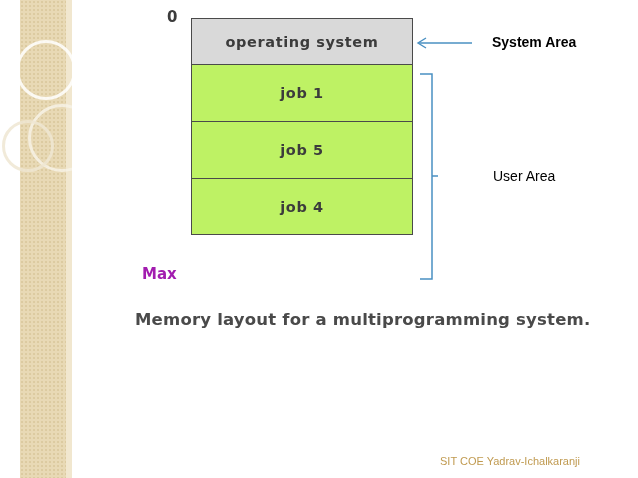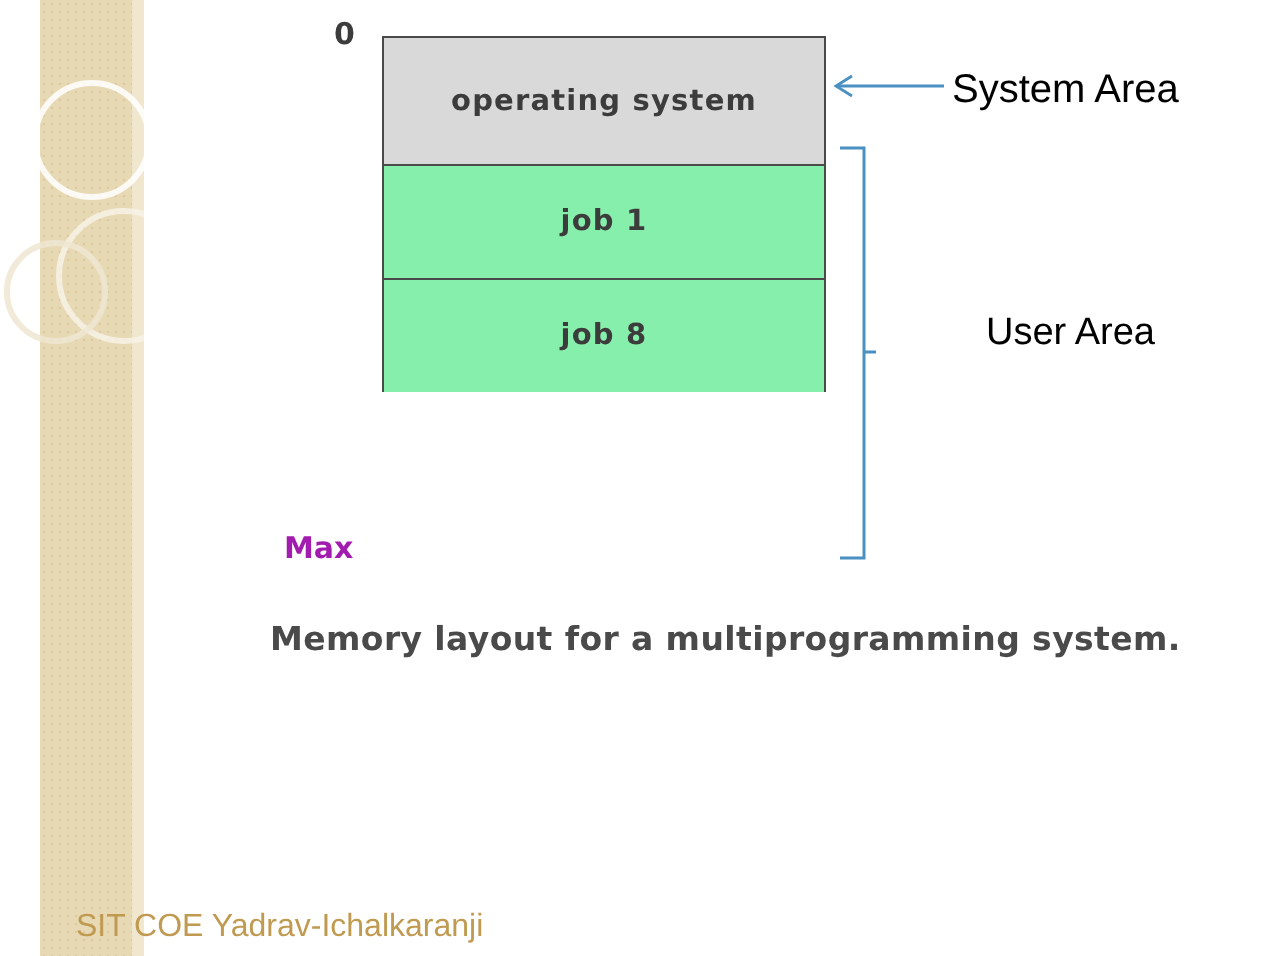--- a/index.html
+++ b/index.html
@@ -69,24 +69,24 @@
     align-items: center;
     justify-content: center;
     font-weight: bold;
     font-size: 14.5px;
     color: #3c3c3c;
     letter-spacing: 0.6px;
     font-family: "DejaVu Sans", sans-serif;
   }
   .mem-row.os {
     background: #d9d9d9;
-    height: 64px;
+    height: 46px;
   }
   .mem-row.job {
-    background: #86efac;
+    background: #bef264;
   }
   .mem-row.last {
     border-bottom: 1px solid #4a4a4a;
   }
 
   .label-zero {
     position: absolute;
     left: 167px;
     top: 8px;
     font-size: 15px;
@@ -107,37 +107,38 @@
   
   #system-arrow {
     position: absolute;
     left: 415px;
     top: 36px;
     width: 58px;
     height: 14px;
   }
   #system-area-label {
     position: absolute;
-    left: 476px;
+    left: 492px;
     top: 34px;
-    font-size: 20px;
+    font-size: 14px;
     color: #000000;
+    font-weight: bold;
   }
   #user-bracket {
     position: absolute;
     left: 418px;
     top: 73px;
     width: 22px;
     height: 207px;
   }
   #user-area-label {
     position: absolute;
     left: 493px;
-    top: 156px;
-    font-size: 19px;
+    top: 168px;
+    font-size: 14px;
     color: #000000;
   }
 
   
   #caption {
     position: absolute;
     left: 94px;
     top: 310px;
     width: 520px;
     font-family: "DejaVu Sans", sans-serif;
@@ -147,22 +148,22 @@
     letter-spacing: 0.2px;
     margin-left: 41px;
   }
 
   
   #footer {
     position: absolute;
     left: 0;
     top: 455px;
     width: 580px;
-    text-align: left;
-    font-size: 16px;
+    text-align: right;
+    font-size: 11px;
     color: #c09a50;
   }
   #footer span { padding-left: 38px; }
 </style>
 </head>
 <body>
 
 <div id="left-band">
   <div class="dots"></div>
   <div class="band-white"></div>
@@ -176,21 +177,24 @@
 <div class="label-max">Max</div>
 
 <div id="diagram">
   <div class="mem-row os">
     <span>operating system</span>
   </div>
   <div class="mem-row job">
     <span>job 1</span>
   </div>
   <div class="mem-row job">
-    <span>job 8</span>
+    <span>job 5</span>
+  </div>
+  <div class="mem-row job last">
+    <span>job 4</span>
   </div>
 </div>
 
 <svg id="system-arrow" viewBox="0 0 58 14">
   <line x1="57" y1="7" x2="4" y2="7" stroke="#4a90c2" stroke-width="1.4"></line>
   <polyline points="11,2 3,7 11,12" fill="none" stroke="#4a90c2" stroke-width="1.4"></polyline>
 </svg>
 <div id="system-area-label">System Area</div>
 
 <svg id="user-bracket" viewBox="0 0 22 207">

